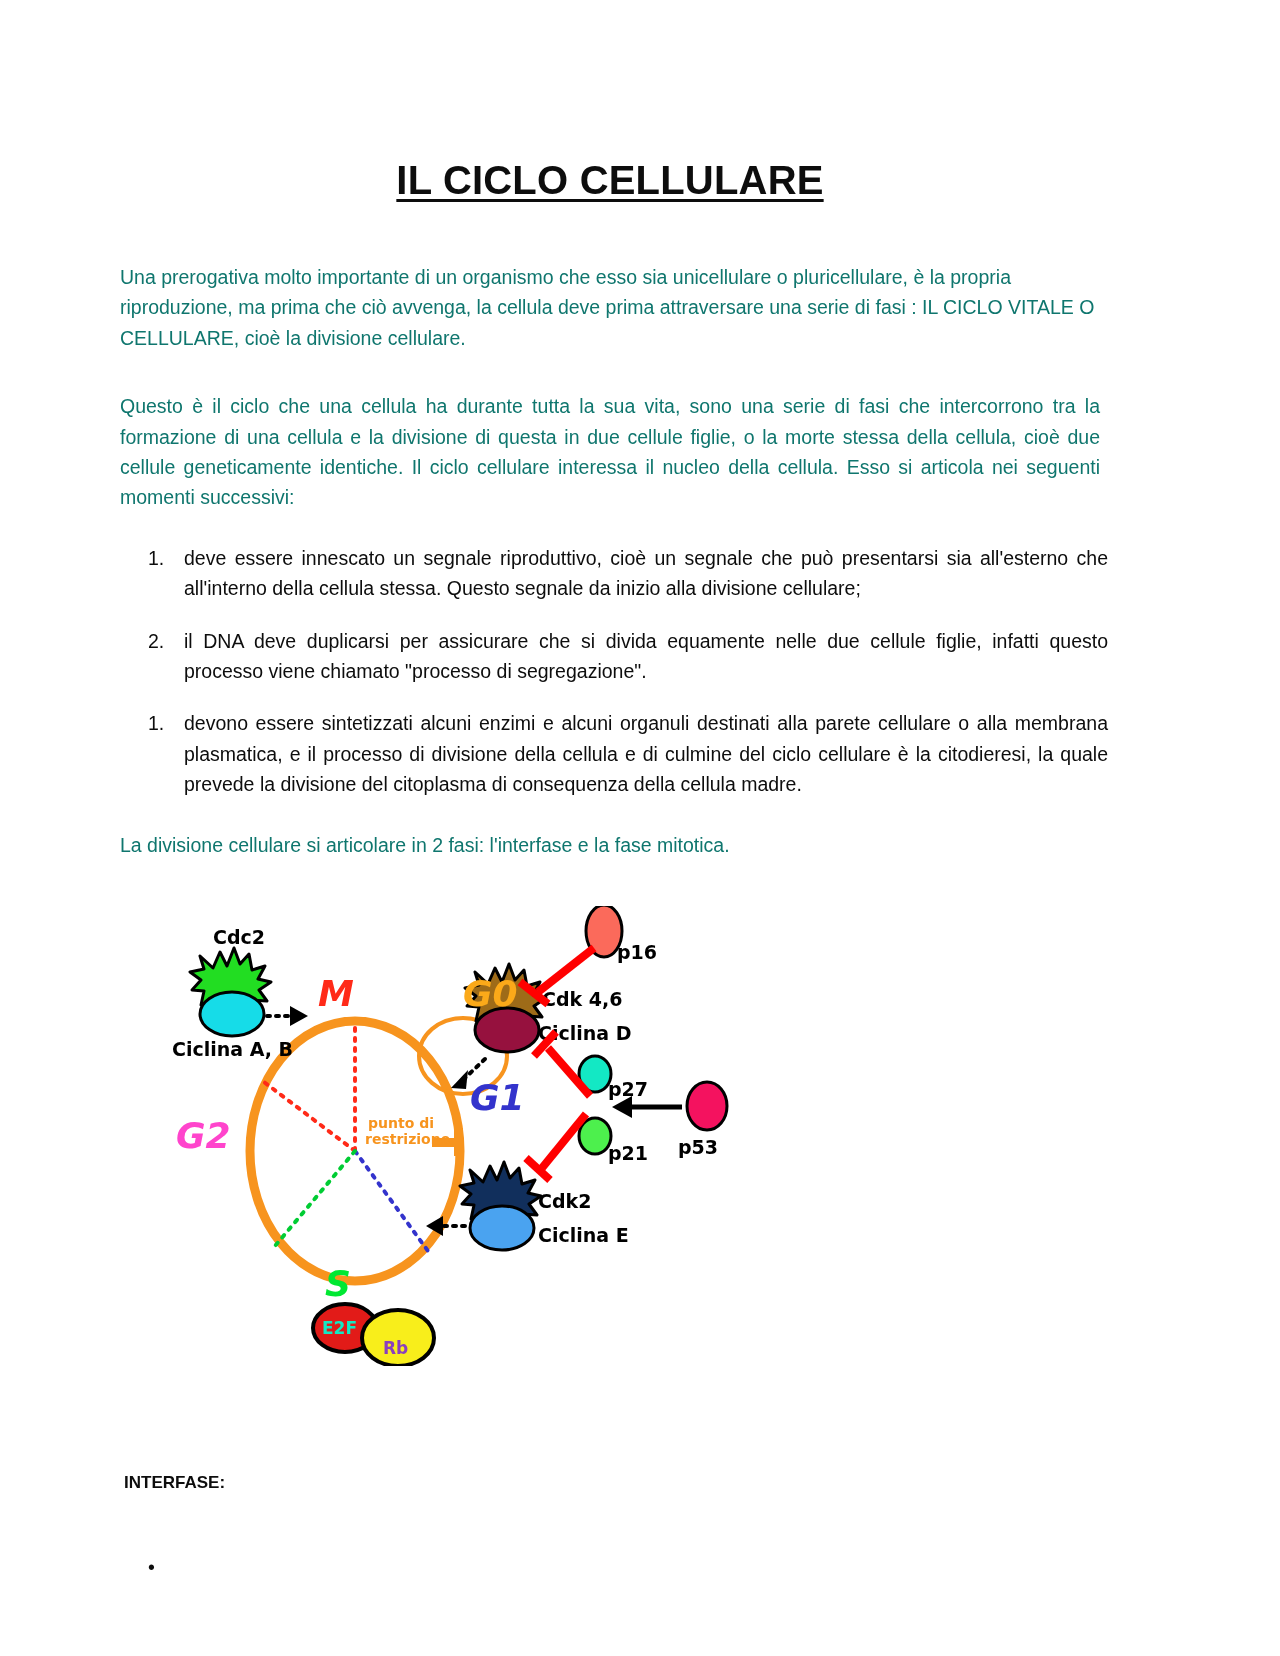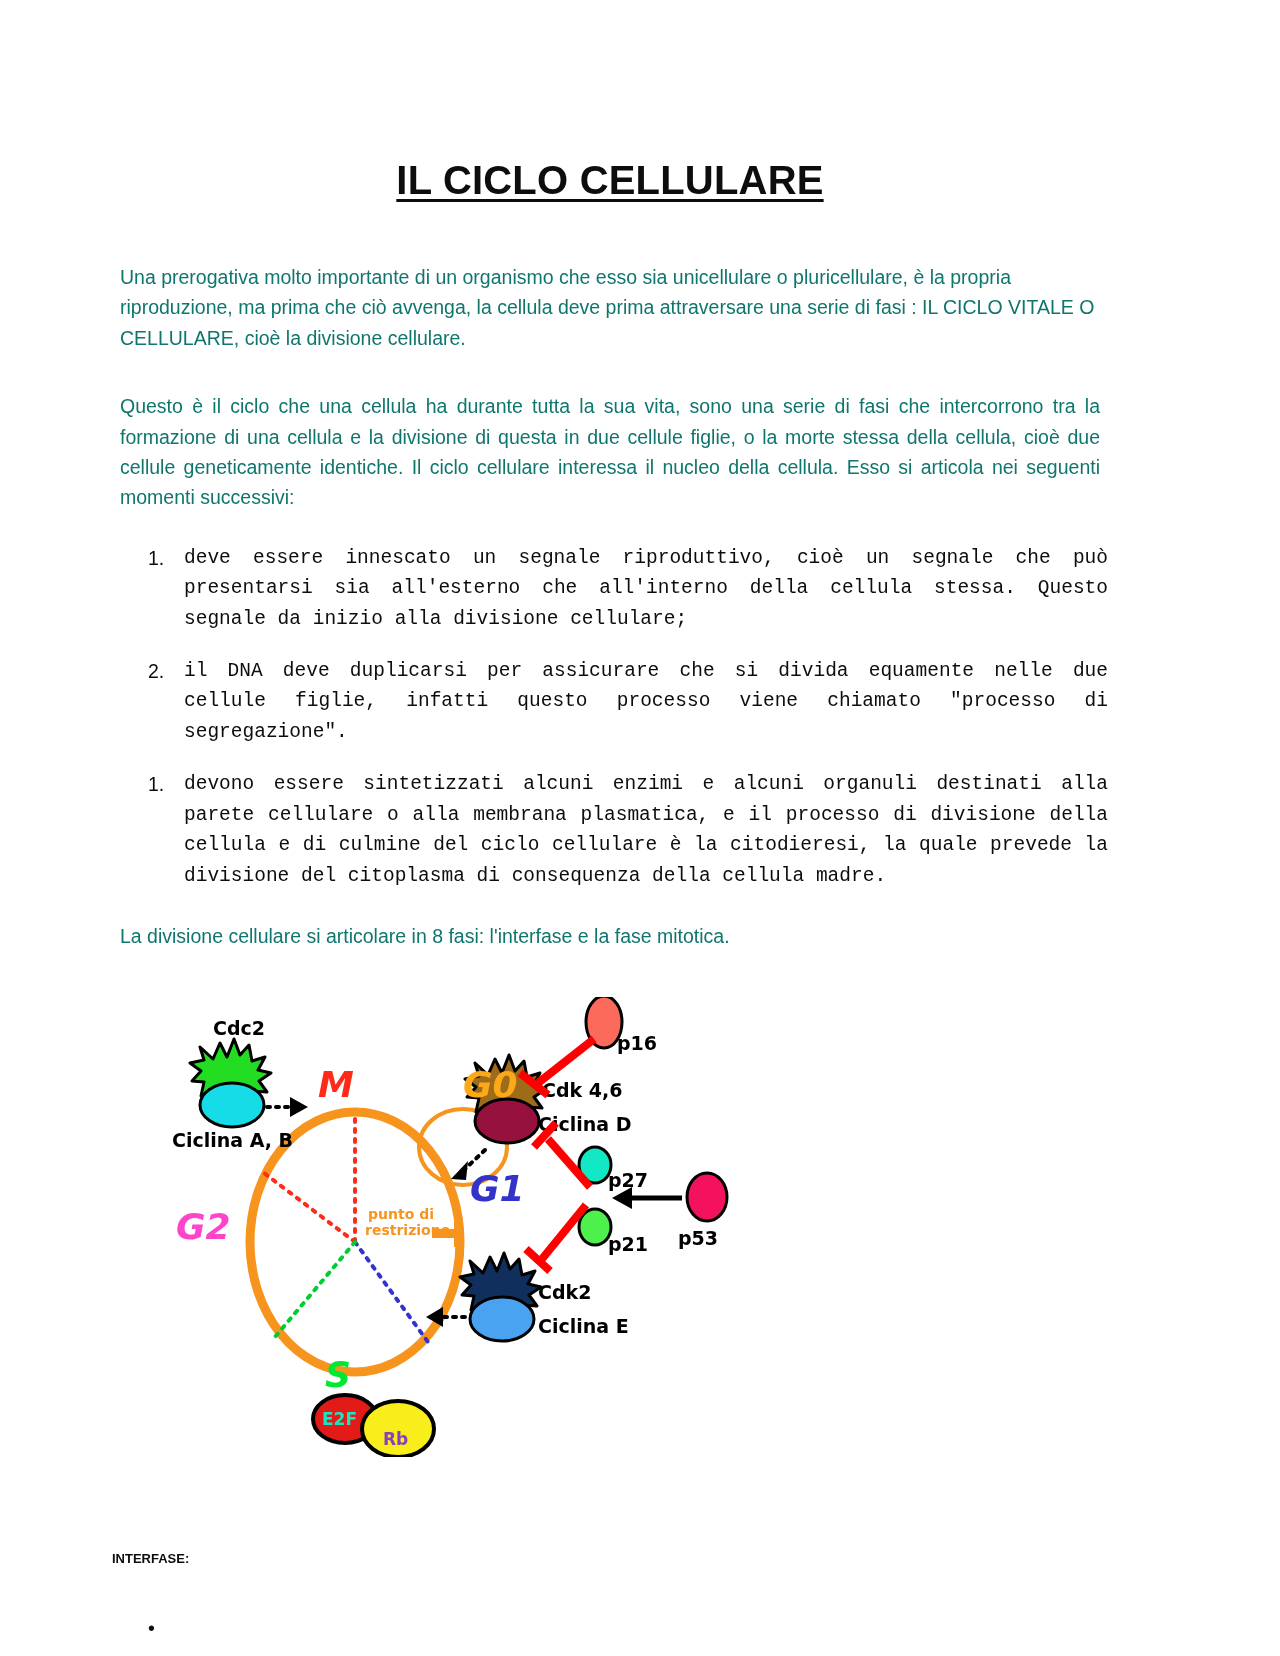--- a/index.html
+++ b/index.html
@@ -62,42 +62,41 @@
   ol.numlist .num {
     width: 36px;
     min-width: 36px;
     margin-left: 36px;
     text-align: left;
     flex: 0 0 auto;
   }
   ol.numlist .txt {
     flex: 1 1 auto;
     text-align: justify;
-    font-family: Liberation Mono, monospace;
   }
   ul.bullets {
     margin: 0;
     padding-left: 0;
     list-style: none;
   }
   ul.bullets li {
     display: flex;
     font-size: 19.5px;
     line-height: 1.56;
   }
   ul.bullets .bt {
     width: 34px;
     min-width: 34px;
     margin-left: 36px;
     flex: 0 0 auto;
   }
   h2.section-head {
-    font-size: 13px;
+    font-size: 17px;
     font-weight: bold;
-    margin: 0;
+    margin: 12px;
     line-height: 1.5;
   }
   
   .figure-wrap {
     position: relative;
     width: 1000px;
     margin-left: -2px;
     height: 470px;
   }
   .diagram {
@@ -137,21 +136,21 @@
       <span class="txt">il DNA deve duplicarsi per assicurare che si divida equamente nelle due cellule figlie, infatti questo processo viene chiamato "processo di segregazione".</span>
     </li>
     <li>
       <span class="num">1.</span>
       <span class="txt">devono essere sintetizzati alcuni enzimi e alcuni organuli destinati alla parete cellulare o alla membrana plasmatica, e il processo di divisione della cellula e di culmine del ciclo cellulare è la citodieresi, la quale prevede la divisione del citoplasma  di consequenza della cellula madre.</span>
     </li>
   </ol>
 
   <div class="gap-b"></div>
 
-  <p class="body-par">La divisione cellulare si articolare in 8 fasi: l'interfase e la fase mitotica.</p>
+  <p class="body-par">La divisione cellulare si articolare in 2 fasi: l'interfase e la fase mitotica.</p>
 
   <div style="height:38px"></div>
 
   <div class="figure-wrap">
     <div class="diagram">
       <svg width="620" height="460" viewBox="0 0 620 460" xmlns="http://www.w3.org/2000/svg">
 
         <ellipse cx="185" cy="245" rx="105" ry="130" fill="none" stroke="#F7941E" stroke-width="9"></ellipse>
 
         <ellipse cx="293" cy="150" rx="44" ry="38" fill="none" stroke="#F7941E" stroke-width="4"></ellipse>

